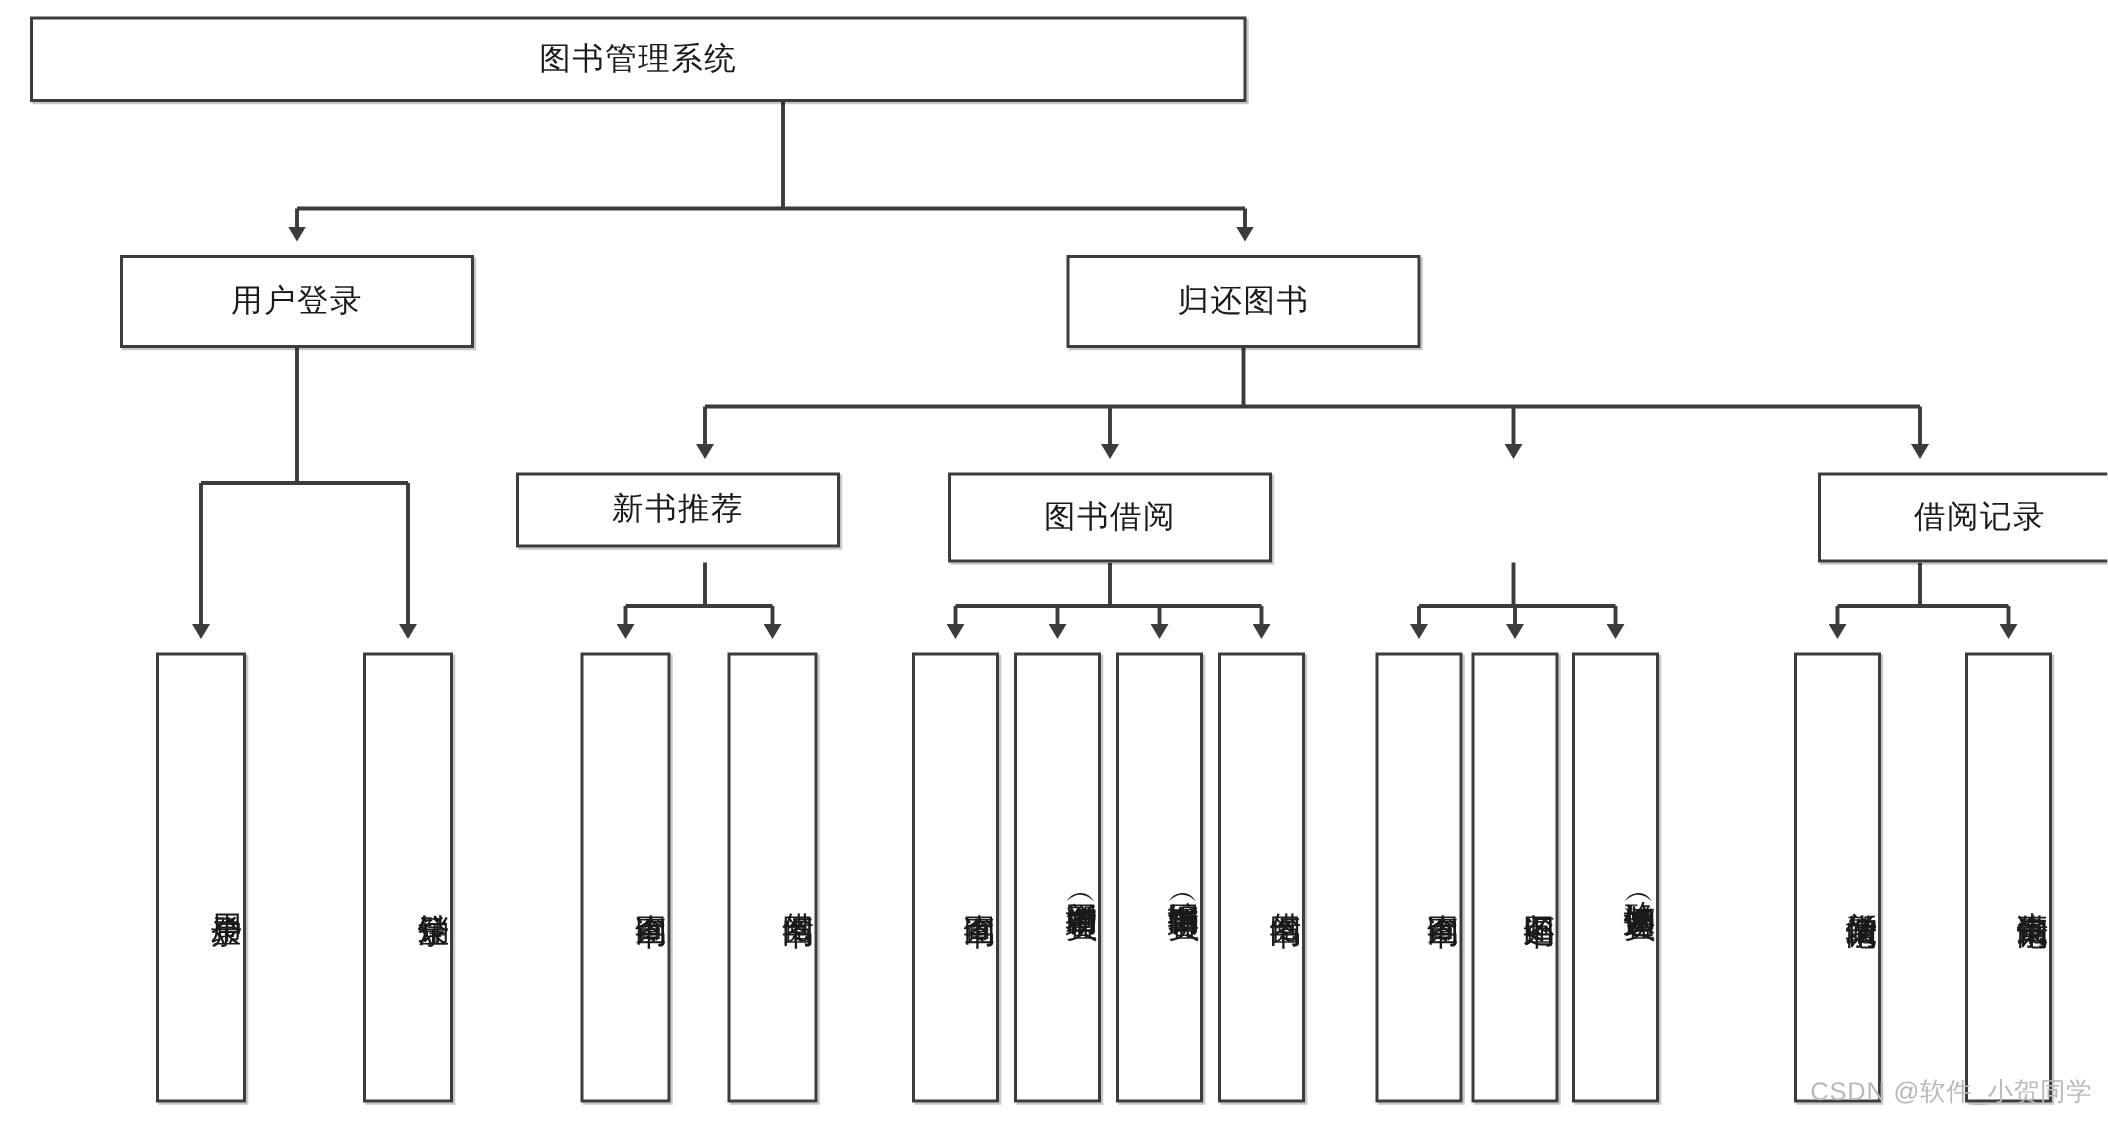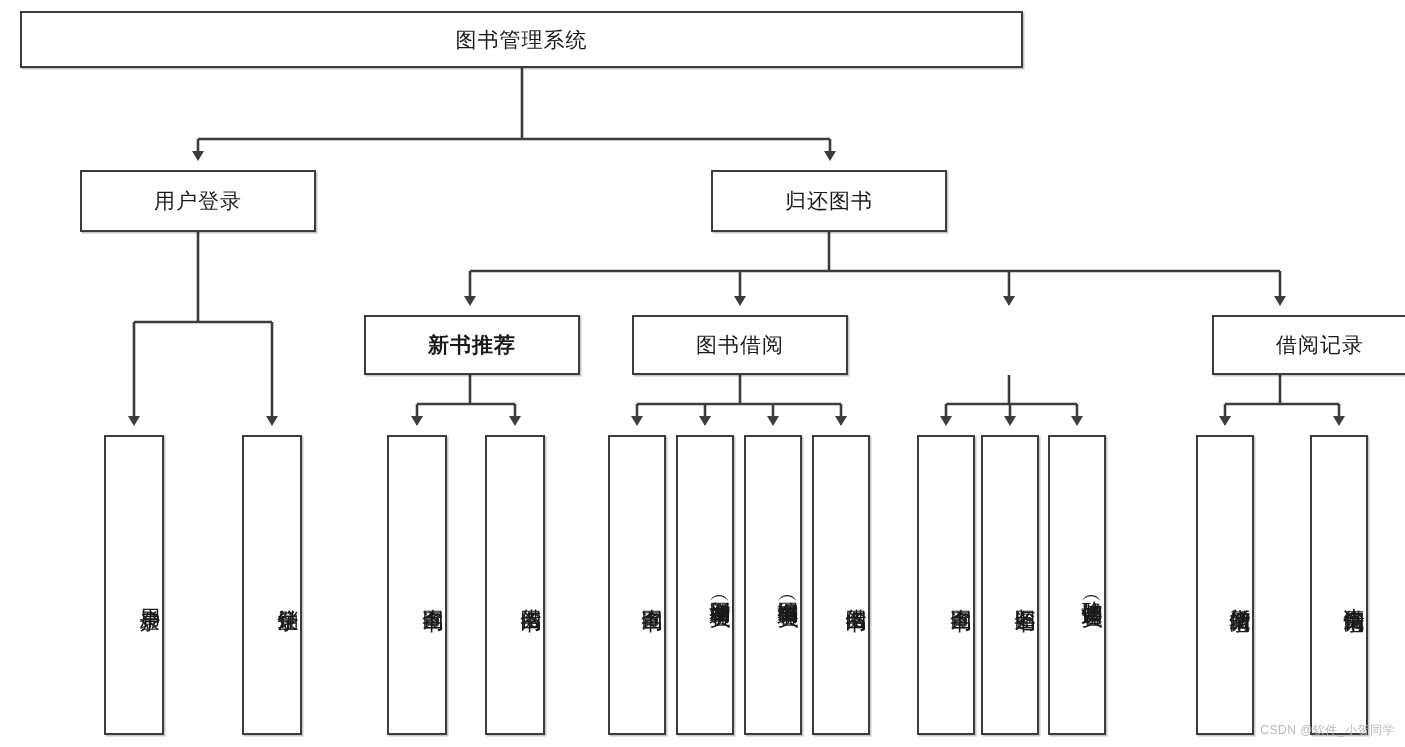--- a/index.html
+++ b/index.html
@@ -52,21 +52,21 @@
     justify-content: center;
     white-space: nowrap;
   }
   .node.vert.tall {
     padding-top: 6px;
   }
   .watermark {
     position: absolute;
     right: 10px;
     bottom: 8px;
-    font-size: 12px;
+    font-size: 17px;
     color: #b9b9b9;
     letter-spacing: 0.5px;
     white-space: nowrap;
   }
 </style>
 </head>
 <body>
 
 <div id="canvas">
 
@@ -113,32 +113,32 @@
       <path d="M1010,404 L1010,417" marker-end="url(#arrow)"></path>
       <path d="M1077,404 L1077,417" marker-end="url(#arrow)"></path>
 
       <path d="M1280,375 L1280,404"></path>
       <path d="M1225,404 L1339,404"></path>
       <path d="M1225,404 L1225,417" marker-end="url(#arrow)"></path>
       <path d="M1339,404 L1339,417" marker-end="url(#arrow)"></path>
     </g>
   </svg>
 
-  <div class="node horiz" style="left:20px; top:11px; width:1003px; height:57px;">
+  <div class="node horiz" style="left:20px; top:11px; width:811px; height:57px;">
     <span>图书管理系统</span>
   </div>
 
   <div class="node horiz" style="left:80px; top:170px; width:236px; height:62px;">
     <span>用户登录</span>
   </div>
   <div class="node horiz" style="left:711px; top:170px; width:236px; height:62px;">
     <span>归还图书</span>
   </div>
 
-  <div class="node horiz" style="left:364px; top:315px; width:216px; height:60px;font-weight:bold;">
+  <div class="node horiz" style="left:344px; top:315px; width:216px; height:50px;">
     <span>新书推荐</span>
   </div>
   <div class="node horiz" style="left:632px; top:315px; width:216px; height:60px;">
     <span>图书借阅</span>
   </div>
   <div class="node horiz" style="left:1172px; top:315px; width:216px; height:60px;margin-left:40px;">
     <span>借阅记录</span>
   </div>
 
   <div class="node vert" style="left:104px; top:435px; width:60px; height:300px;">

